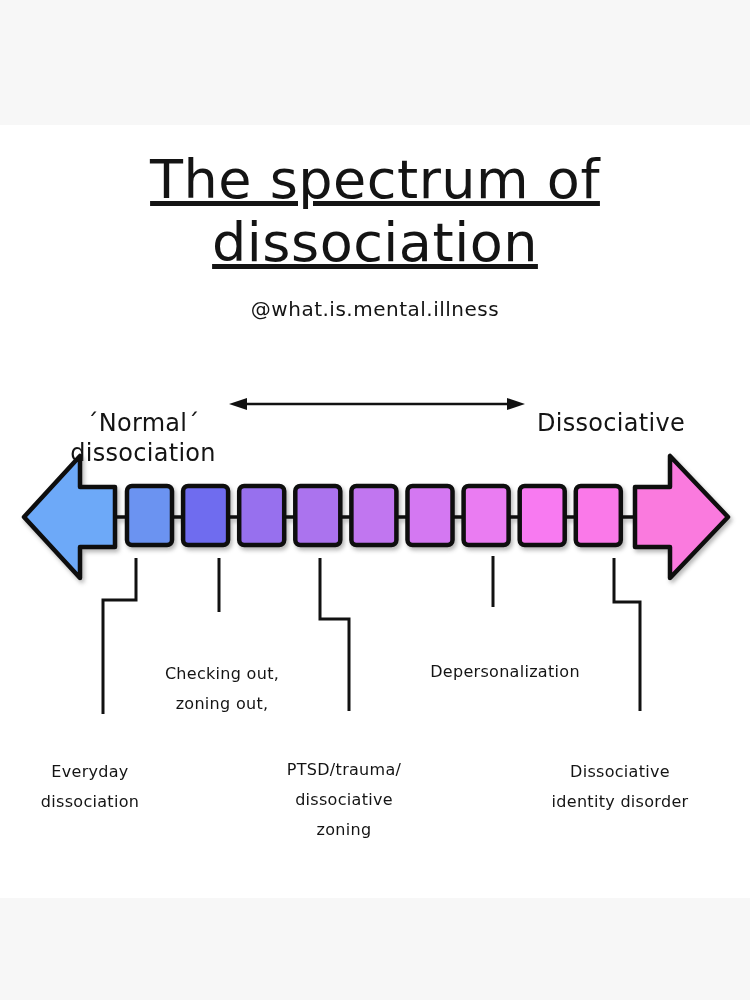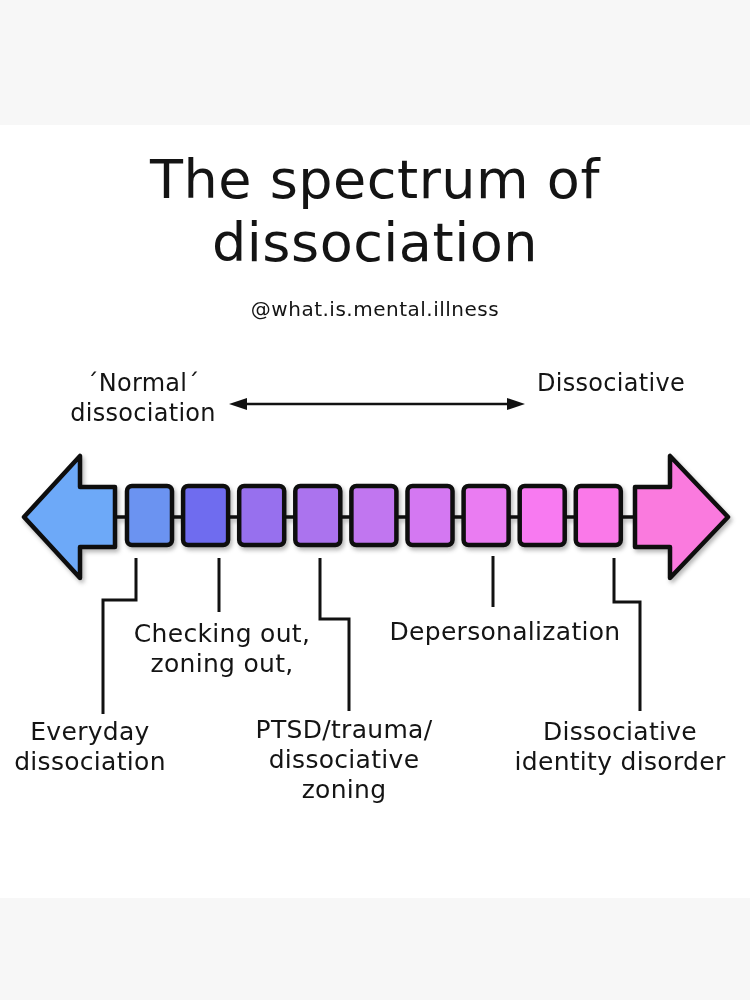--- a/index.html
+++ b/index.html
@@ -5,24 +5,24 @@
   html,body{margin:0;padding:0;}
   body{
     width:750px;height:1000px;position:relative;overflow:hidden;
     background:#f7f7f7;
     font-family:"DejaVu Sans","Liberation Sans",sans-serif;
     color:#141414;
   }
   .panel{position:absolute;left:0;top:125px;width:750px;height:773px;background:#ffffff;}
   .abs{position:absolute;}
   .centered{transform:translateX(-50%);text-align:center;white-space:nowrap;}
-  .title{font-size:54px;line-height:63px;font-weight:500;letter-spacing:0.5px;}
+  .title{font-size:54px;line-height:63px;font-weight:500;letter-spacing:0.5px;text-decoration:underline;}
   .credit{font-size:20px;line-height:24px;font-weight:500;letter-spacing:0.5px;}
-  .scale-label{font-size:24px;line-height:30px;font-weight:500;letter-spacing:0.3px;}
-  .callout-label{font-size:25px;line-height:30px;font-weight:500;letter-spacing:0.3px;}
+  .scale-label{font-size:24px;line-height:30px;font-weight:500;letter-spacing:0.3px;margin-top:40px;}
+  .callout-label{font-size:16px;line-height:30px;font-weight:500;letter-spacing:0.3px;margin-top:40px;}
   .spectrum-svg{filter:drop-shadow(2px 3px 2px rgba(90,90,90,0.45));}
   svg{display:block;}
 </style>
 </head>
 <body style="background: rgb(247, 247, 247);">
 
 <div class="panel" style="background: rgb(255, 255, 255);"></div>
 
 <div class="abs centered title" style="left:375px;top:148px;">
   <div>The spectrum of</div>

